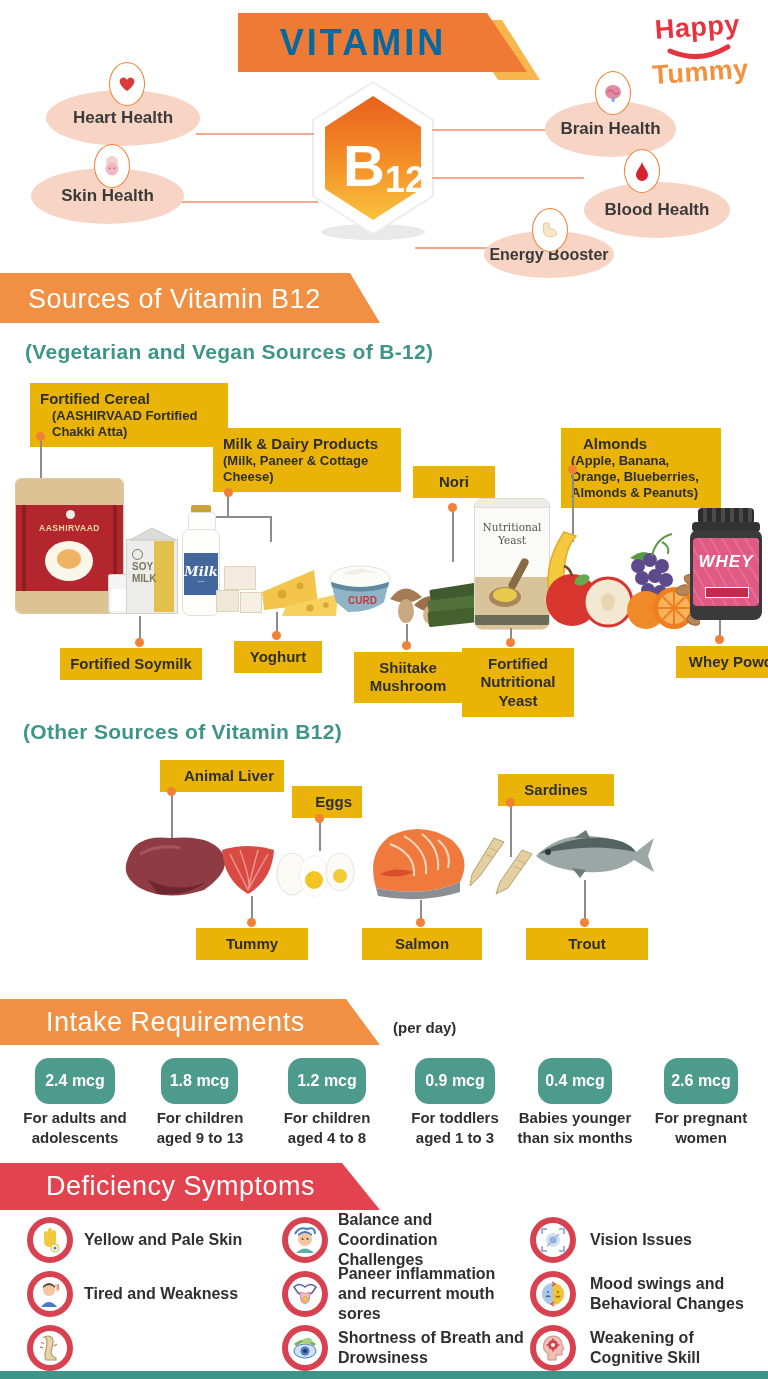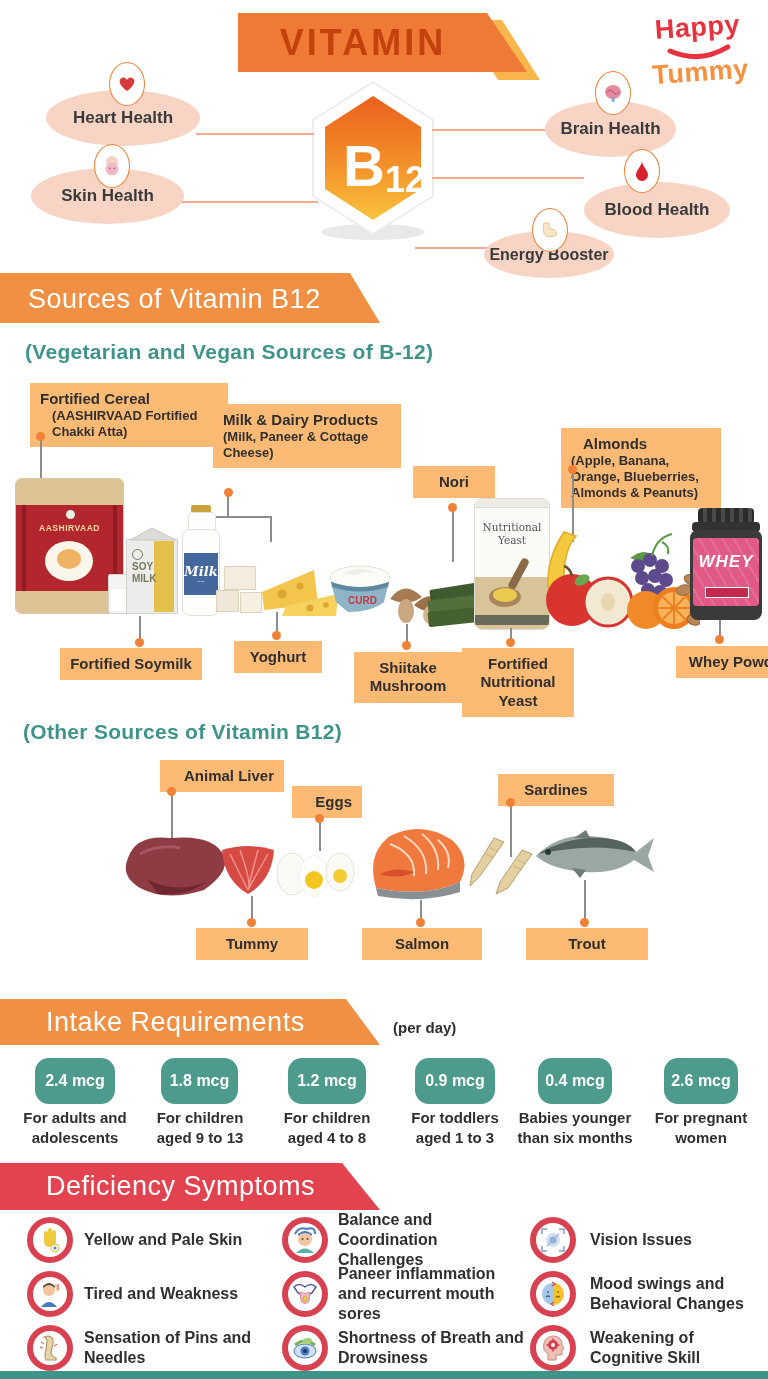--- a/index.html
+++ b/index.html
@@ -1,21 +1,21 @@
 <!DOCTYPE html>
 <html><head>
 <meta charset="utf-8">
 <style>
   html,body{margin:0;padding:0;background:#fff;}
   #stage{position:relative;width:768px;height:1379px;background:#fff;overflow:hidden;
          font-family:"Liberation Sans",sans-serif;color:#2f2f2f;}
   .abs{position:absolute;}
   .banner-text{padding-left:28px;font-size:27px;letter-spacing:.5px;white-space:nowrap;}
   
-  .glabel{position:absolute;background:#fdba74;border-radius:0;padding:7px 10px;
+  .glabel{position:absolute;background:#eab308;border-radius:0;padding:7px 10px;
           font-size:15px;font-weight:700;line-height:1.22;}
   .glabel .sub{font-weight:600;font-size:13px;}
   .dot{position:absolute;width:9px;height:9px;border-radius:50%;background:#f08136;z-index:5;}
   .vline{position:absolute;width:2px;background:#8c8c8c;}
   .hline{position:absolute;height:2px;background:#8c8c8c;}
   .oline{position:absolute;height:2px;background:#f2a98f;}
   .teal-head{position:absolute;color:#3f9489;font-size:21px;font-weight:700;letter-spacing:.3px;}
   
   .bubble{position:absolute;background:#f8d4c5;border-radius:50%;display:flex;
           align-items:center;justify-content:center;font-size:17px;font-weight:700;color:#3a3a3a;}
@@ -37,21 +37,21 @@
 </style>
 </head>
 <body>
 
 <div id="stage">
 
   <svg class="abs" style="left:238px;top:12px" width="310" height="70">
     <polygon points="222,8 264,8 302,68 260,68" fill="#f8b64d"></polygon>
     <polygon points="0,1 249,1 289,60 0,60" fill="#ef7a36"></polygon>
   </svg>
-  <div class="abs" style="left:238px;top:22px;width:250px;text-align:center;color:#c2410c;font-size:36px;font-weight:800;letter-spacing:3px">VITAMIN</div>
+  <div class="abs" style="left:238px;top:22px;width:250px;text-align:center;color:#0369a1;font-size:36px;font-weight:800;letter-spacing:3px">VITAMIN</div>
 
   <div class="brand">
     <div class="l1">Happy</div>
     <svg width="70" height="16" style="margin:-3px 0 -5px 0">
       <path d="M6 3 Q35 18 64 3" stroke="#e8333f" stroke-width="5" fill="none" stroke-linecap="round"></path>
     </svg>
     <div class="l2">Tummy</div>
   </div>
 
   <svg class="abs" style="left:305px;top:80px" width="136px" height="162">
@@ -132,21 +132,21 @@
 
   <div class="teal-head" style="left:25px;top:340px">(Vegetarian and Vegan Sources of B-12)</div>
 
   <div class="glabel" style="left:30px;top:383px;width:178px">
     <div>Fortified Cereal</div>
     <div class="sub" style="padding-left:12px">(AASHIRVAAD Fortified Chakki Atta)</div>
   </div>
   <div class="dot" style="left:36px;top:432px"></div>
   <div class="vline" style="left:40px;top:440px;height:44px"></div>
 
-  <div class="glabel" style="left:213px;top:404px;width:168px">
+  <div class="glabel" style="left:213px;top:428px;width:168px">
     <div>Milk &amp; Dairy Products</div>
     <div class="sub">(Milk, Paneer &amp; Cottage Cheese)</div>
   </div>
   <div class="dot" style="left:224px;top:488px"></div>
   <div class="vline" style="left:227px;top:495px;height:22px"></div>
   <div class="hline" style="left:200px;top:516px;width:72px"></div>
   <div class="vline" style="left:200px;top:516px;height:14px"></div>
   <div class="vline" style="left:270px;top:516px;height:26px"></div>
 
   <div class="glabel" style="left:413px;top:466px;width:62px;text-align:center">
@@ -544,21 +544,20 @@
   <div class="sym-icon" style="left:27px;top:1325px">
     <svg width="24" height="28">
         <path d="M10 2 Q16 2 15 10 L13 18 Q13 22 18 24 L18 26 L8 26 Q6 22 8 16 L9 8 Q9 4 6 3 Z" fill="#e9d3a8" stroke="#b09a6a" stroke-width="1.2"></path>
       <g stroke="#d8414f" stroke-width="1">
           <line x1="3" y1="8" x2="6" y2="10"></line>
           <line x1="2" y1="13" x2="5" y2="14"></line>
           <line x1="19" y1="10" x2="16" y2="12"></line>
         </g>
       </svg>
   </div>
-  <div class="sym-text" style="left:84px;top:1325px;width:190px;height:46px">Sensation of Pins and Needles</div>
 
   <div class="sym-icon" style="left:282px;top:1325px">
     <svg width="28" height="26">
         <ellipse cx="14" cy="16" rx="11" ry="7" fill="#cfe0f2" stroke="#4a7bc0"></ellipse>
       <circle cx="14" cy="16" r="4.5" fill="#4a7bc0"></circle>
         <circle cx="14" cy="16" r="2" fill="#1e3c64"></circle>
       <path d="M4 10 Q14 2 24 10" stroke="#7cb45a" stroke-width="3" fill="none"></path>
       <ellipse cx="16" cy="6" rx="5" ry="3" fill="#a8d080" transform="rotate(-15 16 6)"></ellipse>
       </svg>
   </div>

